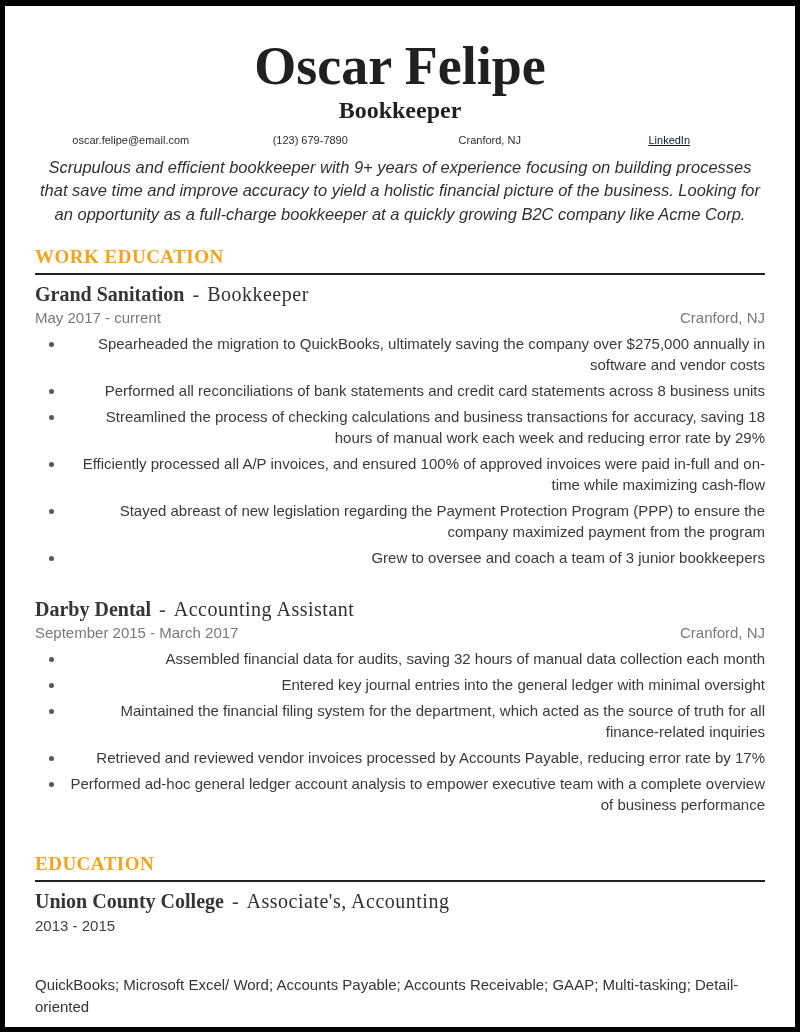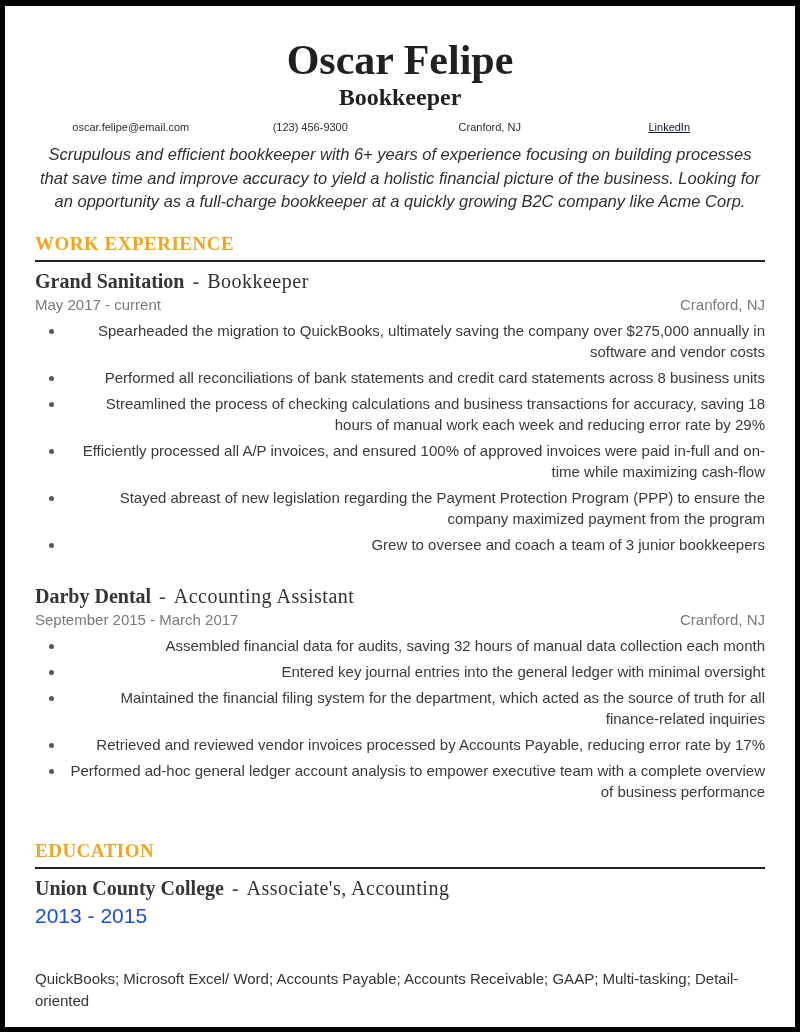--- a/index.html
+++ b/index.html
@@ -14,21 +14,21 @@
     padding: 24px 30px 20px 30px;
     overflow: hidden;
     font-family: "Liberation Sans", sans-serif;
     color: #383838;
   }
 
   
   .name {
     font-family: "Liberation Serif", serif;
     font-weight: bold;
-    font-size: 42px;
+    font-size: 54px;
     line-height: 1.05;
     color: #1e2022;
     text-align: center;
     margin: 8px 0 2px 0;
   }
   .role {
     font-family: "Liberation Serif", serif;
     font-weight: bold;
     font-size: 24px;
     color: #1e2022;
@@ -94,47 +94,47 @@
     font-size: 15px;
     line-height: 1.4;
     color: #383a3c;
     padding-left: 2px;
     margin-bottom: 5px;
     text-align: right;
   }
   ul.bullets li::marker { color: #55575a; }
 
   
-  .edu-dates { font-size: 21px; color: #1d4ed8; margin-top: 4px; }
+  .edu-dates { font-size: 15px; color: #404040; margin-top: 4px; }
   .skills-text { font-size: 15px; line-height: 1.45; color: #333537; margin-top: 6px; max-width: 740px; }
   .section-work { margin-top: 20px; }
   .section-education { margin-top: 38px; }
   .section-skills { margin-top: 40px; }
 </style>
 </head>
 <body>
 
 <div class="page">
 
   <div>
     <div class="name">Oscar Felipe</div>
     <div class="role">Bookkeeper</div>
 
     <div class="contact-row">
       <div>oscar.felipe@email.com</div>
-      <div>(123) 456-9300</div>
+      <div>(123) 679-7890</div>
       <div>Cranford, NJ</div>
       <div><span class="contact-link">LinkedIn</span></div>
     </div>
 
-    <div class="summary">Scrupulous and efficient bookkeeper with 6+ years of experience focusing on building processes that save time and improve accuracy to yield a holistic financial picture of the business. Looking for an opportunity as a full-charge bookkeeper at a quickly growing B2C company like Acme Corp.</div>
+    <div class="summary">Scrupulous and efficient bookkeeper with 9+ years of experience focusing on building processes that save time and improve accuracy to yield a holistic financial picture of the business. Looking for an opportunity as a full-charge bookkeeper at a quickly growing B2C company like Acme Corp.</div>
   </div>
 
   <div class="section section-work">
-    <div class="section-heading">WORK EXPERIENCE</div>
+    <div class="section-heading">WORK EDUCATION</div>
 
     <div class="job">
       <div class="entry-title">
         <span class="company">Grand Sanitation</span><span class="sep">-</span><span class="position">Bookkeeper</span>
       </div>
       <div class="meta-row">
         <span>May 2017 - current</span>
         <span>Cranford, NJ</span>
       </div>
       <ul class="bullets">

